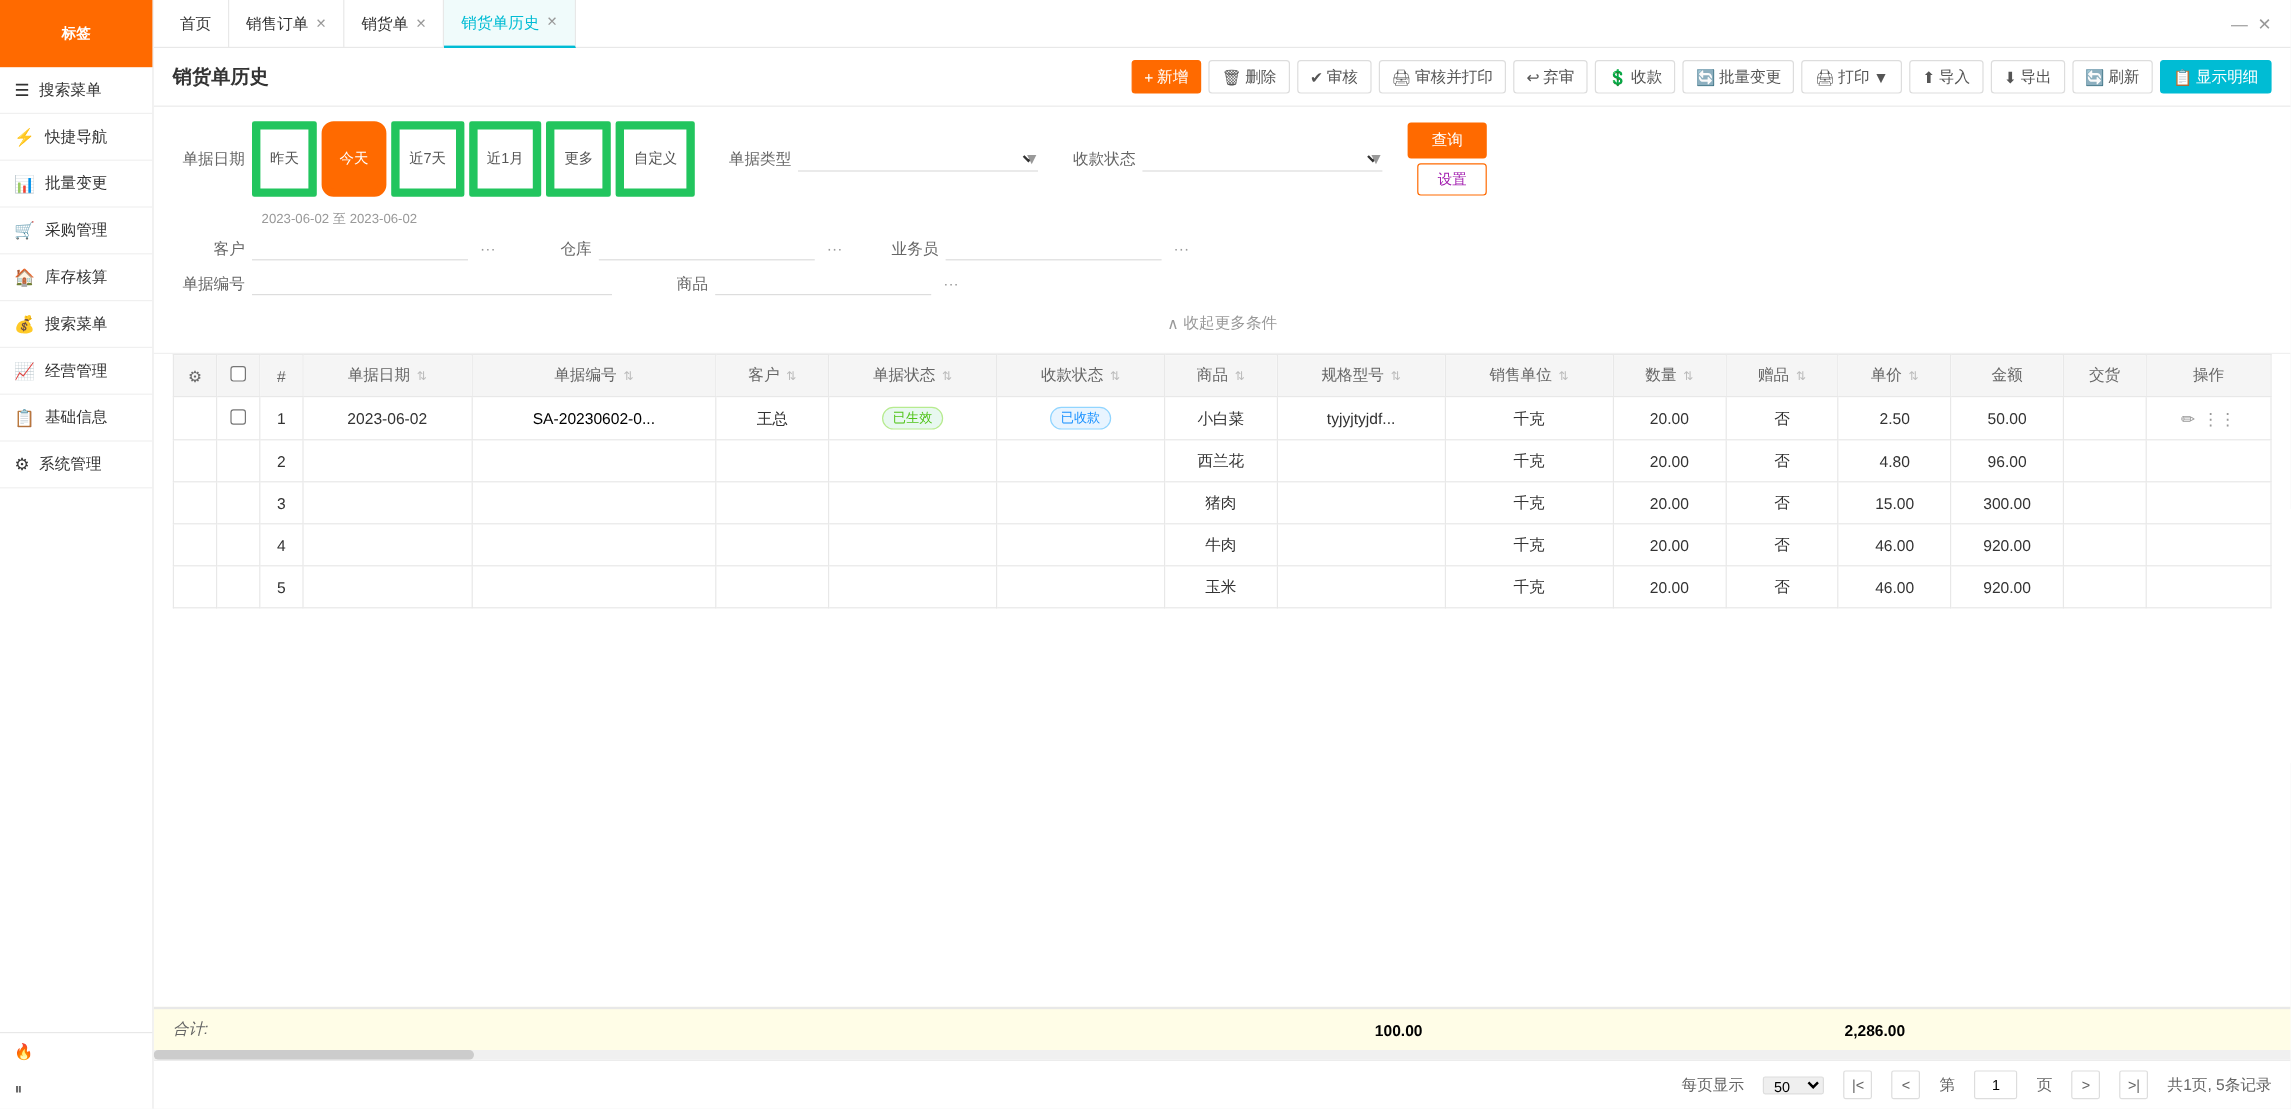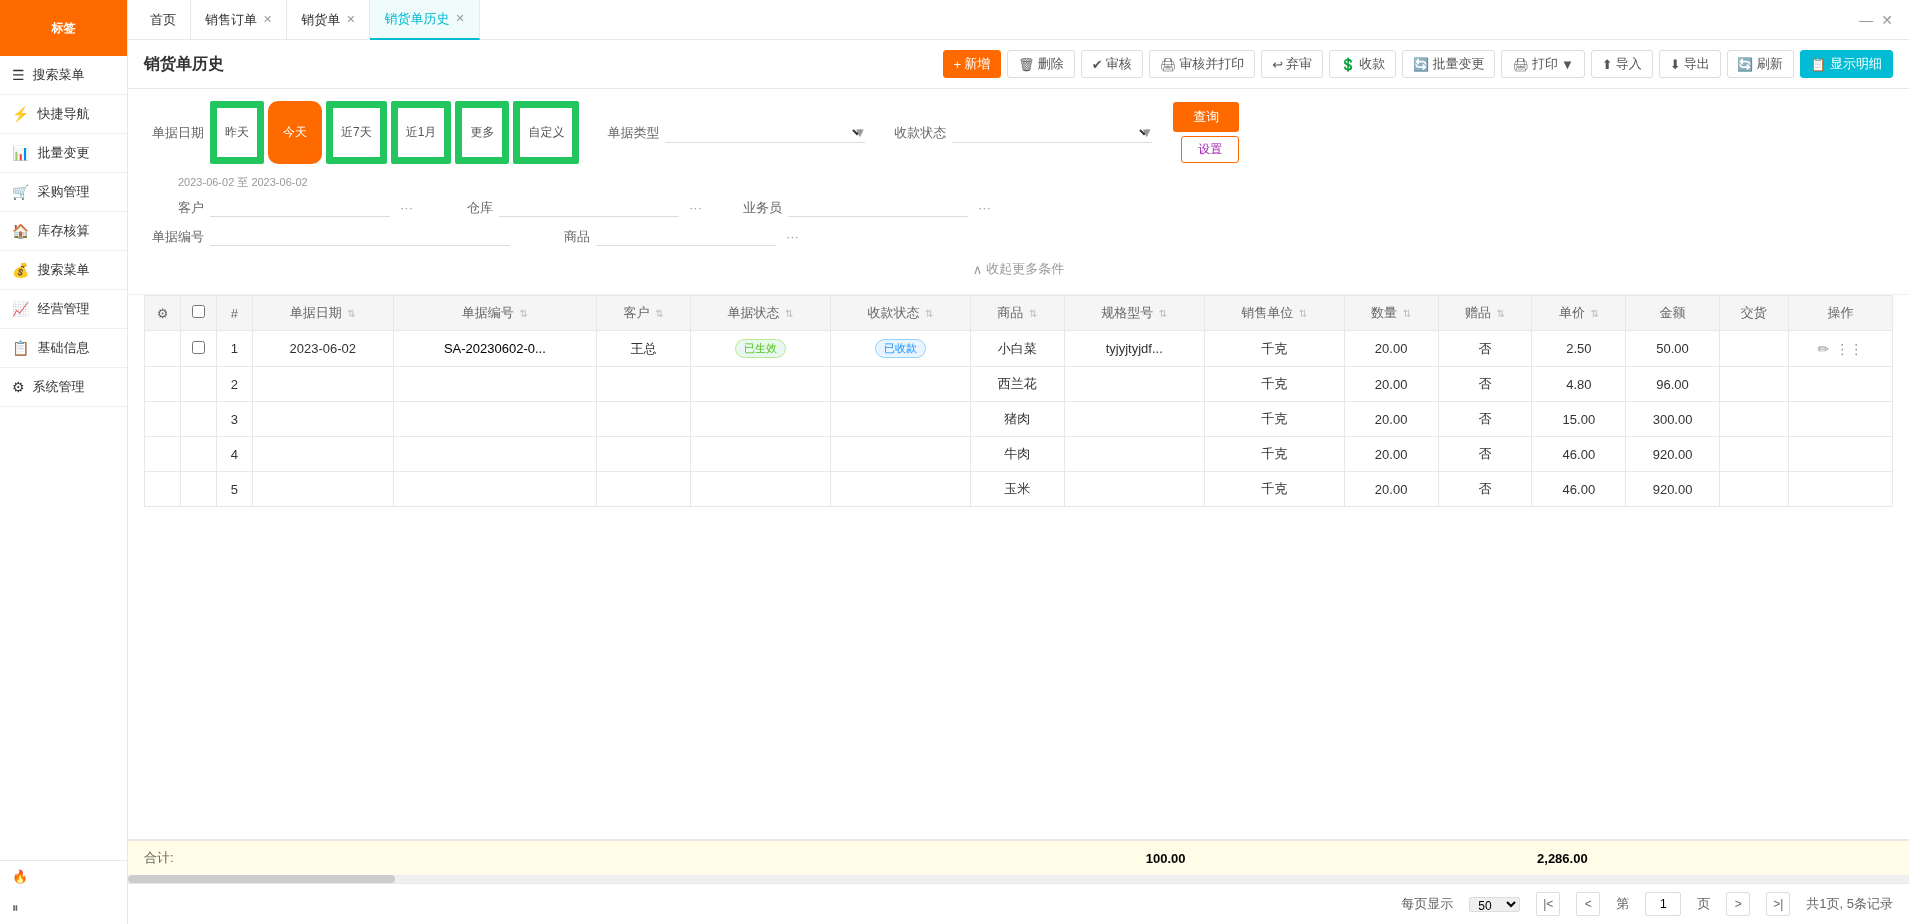--- a/index.html
+++ b/index.html
@@ -306,20 +306,21 @@
       display: flex;
       align-items: center;
       justify-content: space-between;
       padding: 8px 16px;
       border-top: 2px solid #e8e8e8;
       background: #fffde7;
       font-size: 12px;
     }
     .footer-total {
       color: #666;
+      font-style: italic;
     }
     
     
     .pagination {
       display: flex;
       align-items: center;
       justify-content: flex-end;
       padding: 8px 16px;
       gap: 16px;
       font-size: 12px;
@@ -524,21 +525,21 @@
           <span class="filter-label">收款状态</span>
           <select class="filter-select"></select>
           <span style="color:#999; margin-left:-18px;">▼</span>
         </div>
         <div class="filter-actions">
           <button class="query-btn">查询</button>
           <button class="settings-btn">设置</button>
         </div>
       </div>
 
-      <div style="margin-left: 34px; margin-bottom: 8px;">
+      <div style="margin-left: 74px; margin-bottom: 8px;">
         <span class="date-range">2023-06-02 至 2023-06-02</span>
       </div>
 
       <div class="filter-row">
         <div class="filter-item">
           <span class="filter-label">客户</span>
           <input class="filter-input" type="text" style="">
           <span class="filter-ellipsis">···</span>
         </div>
         <div class="filter-item">

